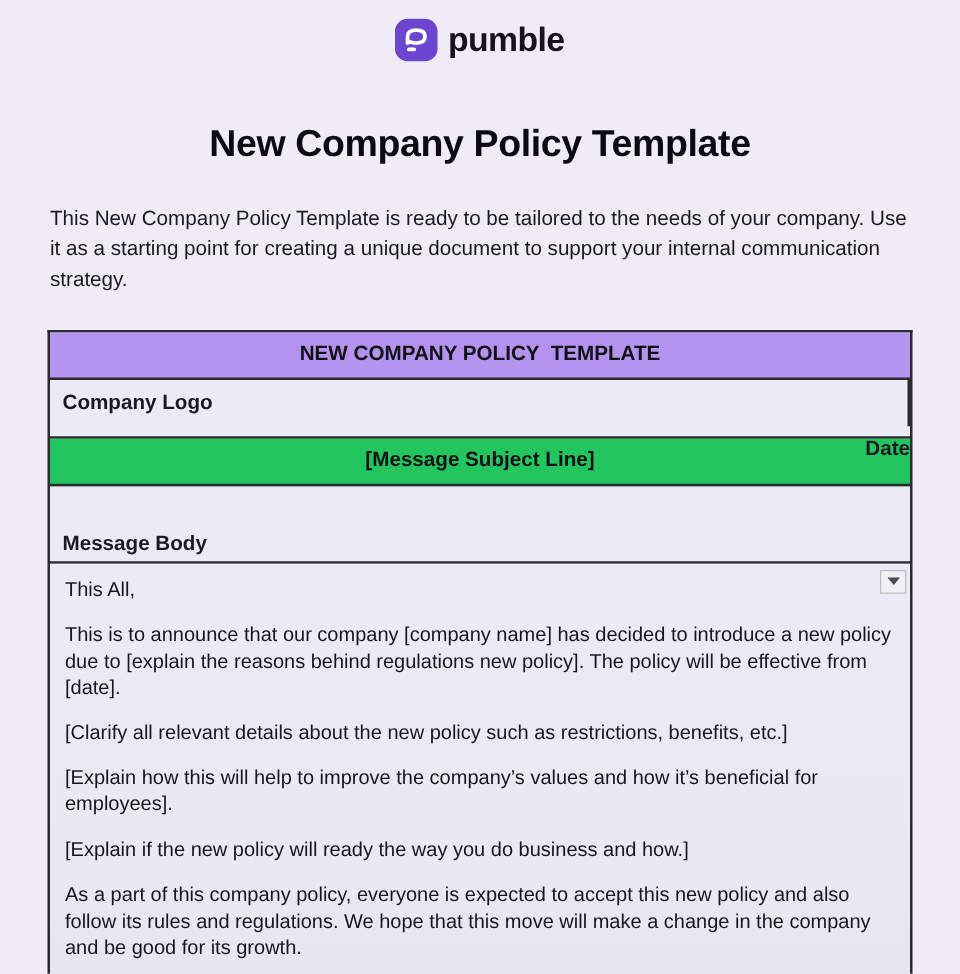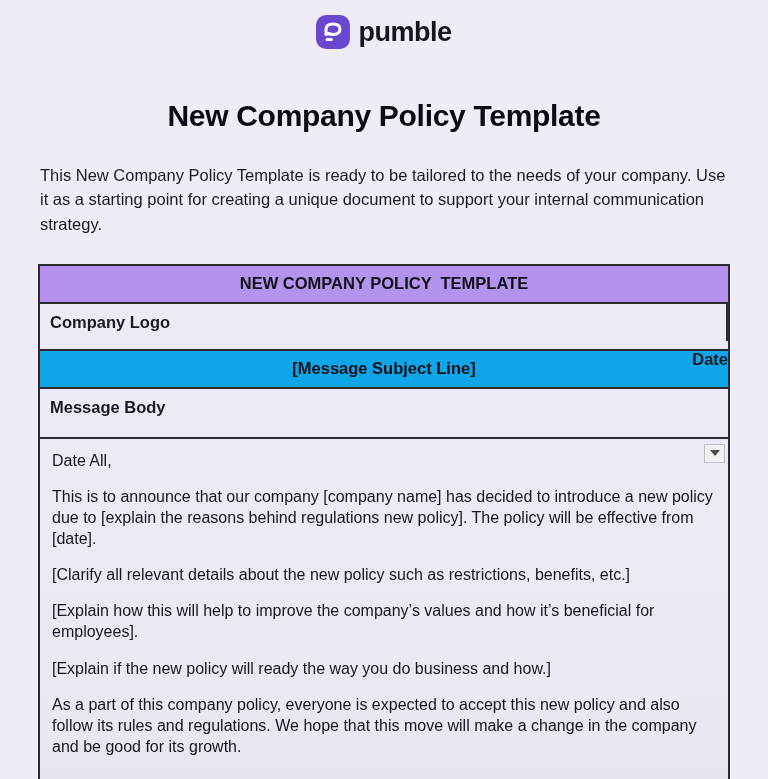--- a/index.html
+++ b/index.html
@@ -75,31 +75,32 @@
     font-size: 16.5px;
   }
   .cell-date {
     flex: 1;
     text-align: right;
     padding: 9px 0;
     font-weight: 700;
     font-size: 16.5px;
   }
   .row-subject {
-    background: #0ea5e9;
+    background: #22c55e;
     text-align: center;
     font-weight: 700;
     font-size: 16.5px;
     padding: 8px 6px 9px;
     color: #121117;
   }
   .row-body-label {
-    padding: 9px 10px 20px;
+    padding: 9px 10px 4px;
     font-weight: 700;
     font-size: 16.5px;
+    margin-top: 28px;
   }
   .row-message-body {
     position: relative;
     border-bottom: none;
     padding: 11px 14px 4px 12px;
     background: linear-gradient(#edeaf7 0%, #eae8f2 70%, #e6e4ed 100%);
     height: 355px;
     overflow: hidden;
   }
   .row-message-body p {
@@ -151,21 +152,21 @@
   </div>
 
   <div class="row row-subject">[Message Subject Line]</div>
 
   <div class="row row-body-label">Message Body</div>
 
   <div class="row row-message-body">
     <span class="dropdown-marker">
       <span class="tri"></span>
     </span>
-    <p>Date All,</p>
+    <p>This All,</p>
     <p>This is to announce that our company [company name] has decided to introduce a new policy due to [explain the reasons behind regulations new policy]. The policy will be effective from [date].</p>
     <p>[Clarify all relevant details about the new policy such as restrictions, benefits, etc.]</p>
     <p>[Explain how this will help to improve the company’s values and how it’s beneficial for employees].</p>
     <p>[Explain if the new policy will ready the way you do business and how.]</p>
     <p>As a part of this company policy, everyone is expected to accept this new policy and also follow its rules and regulations. We hope that this move will make a change in the company and be good for its growth.</p>
   </div>
 
 </section>
 
 </body></html>

